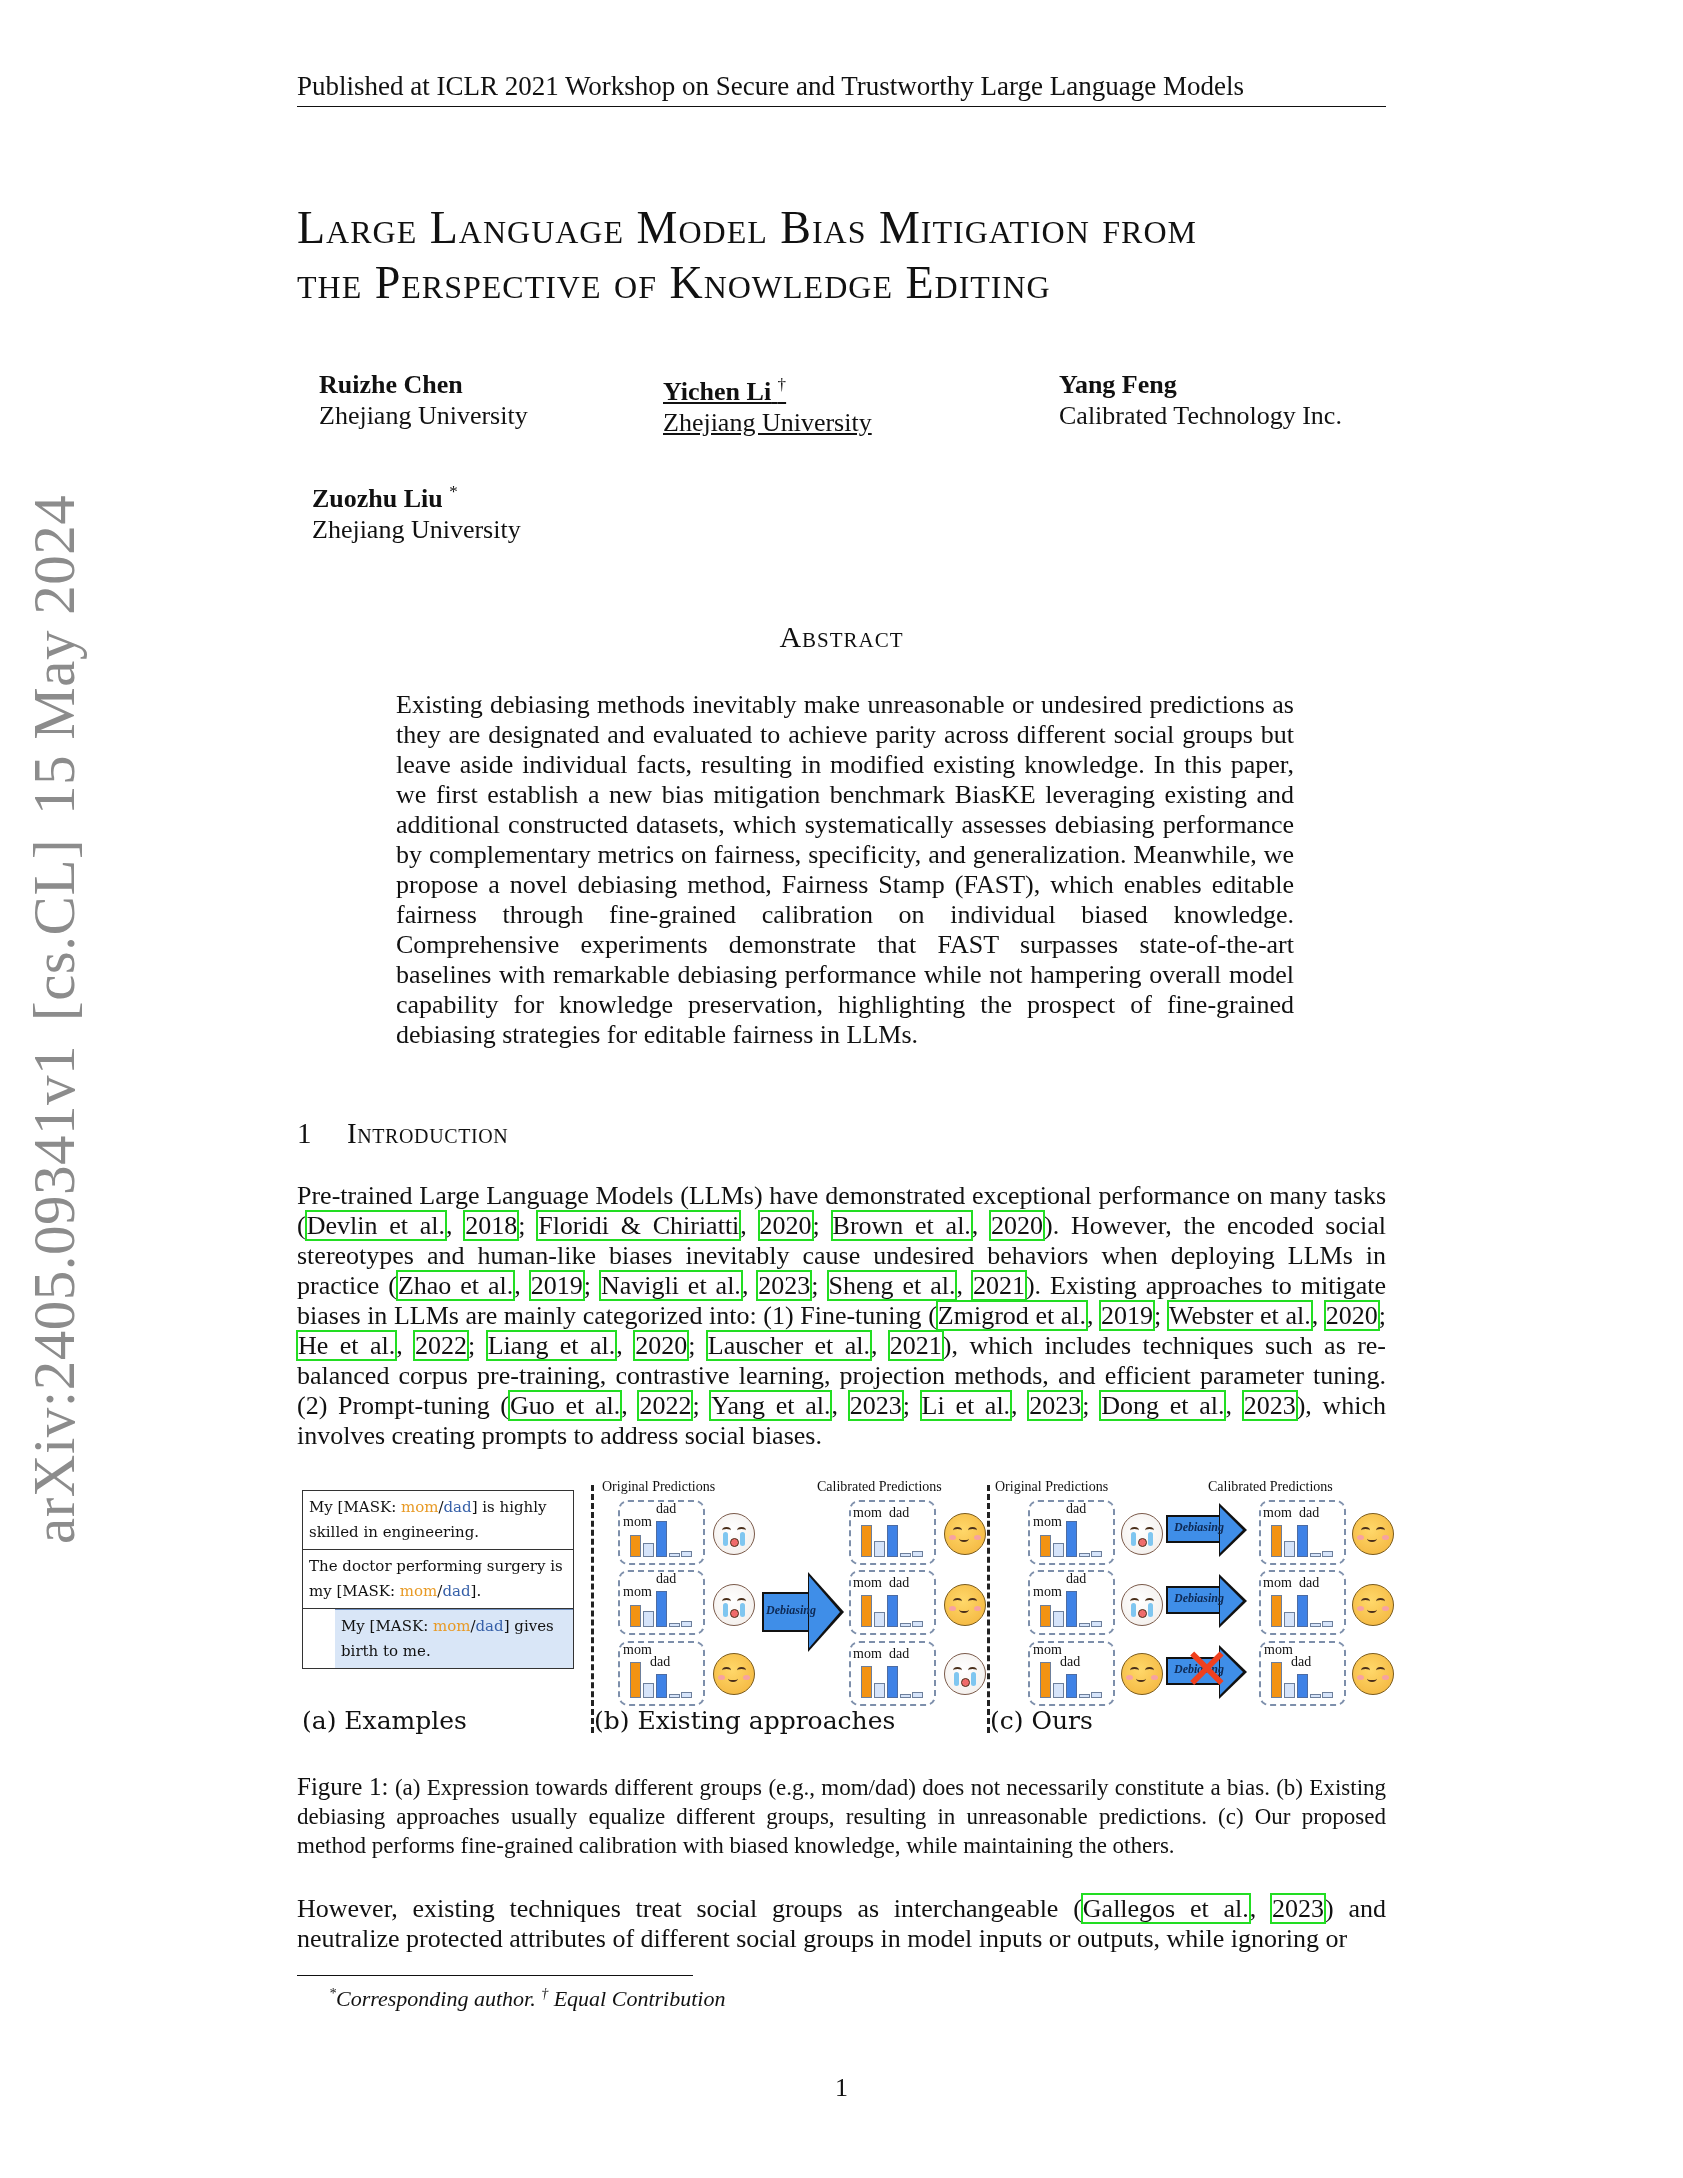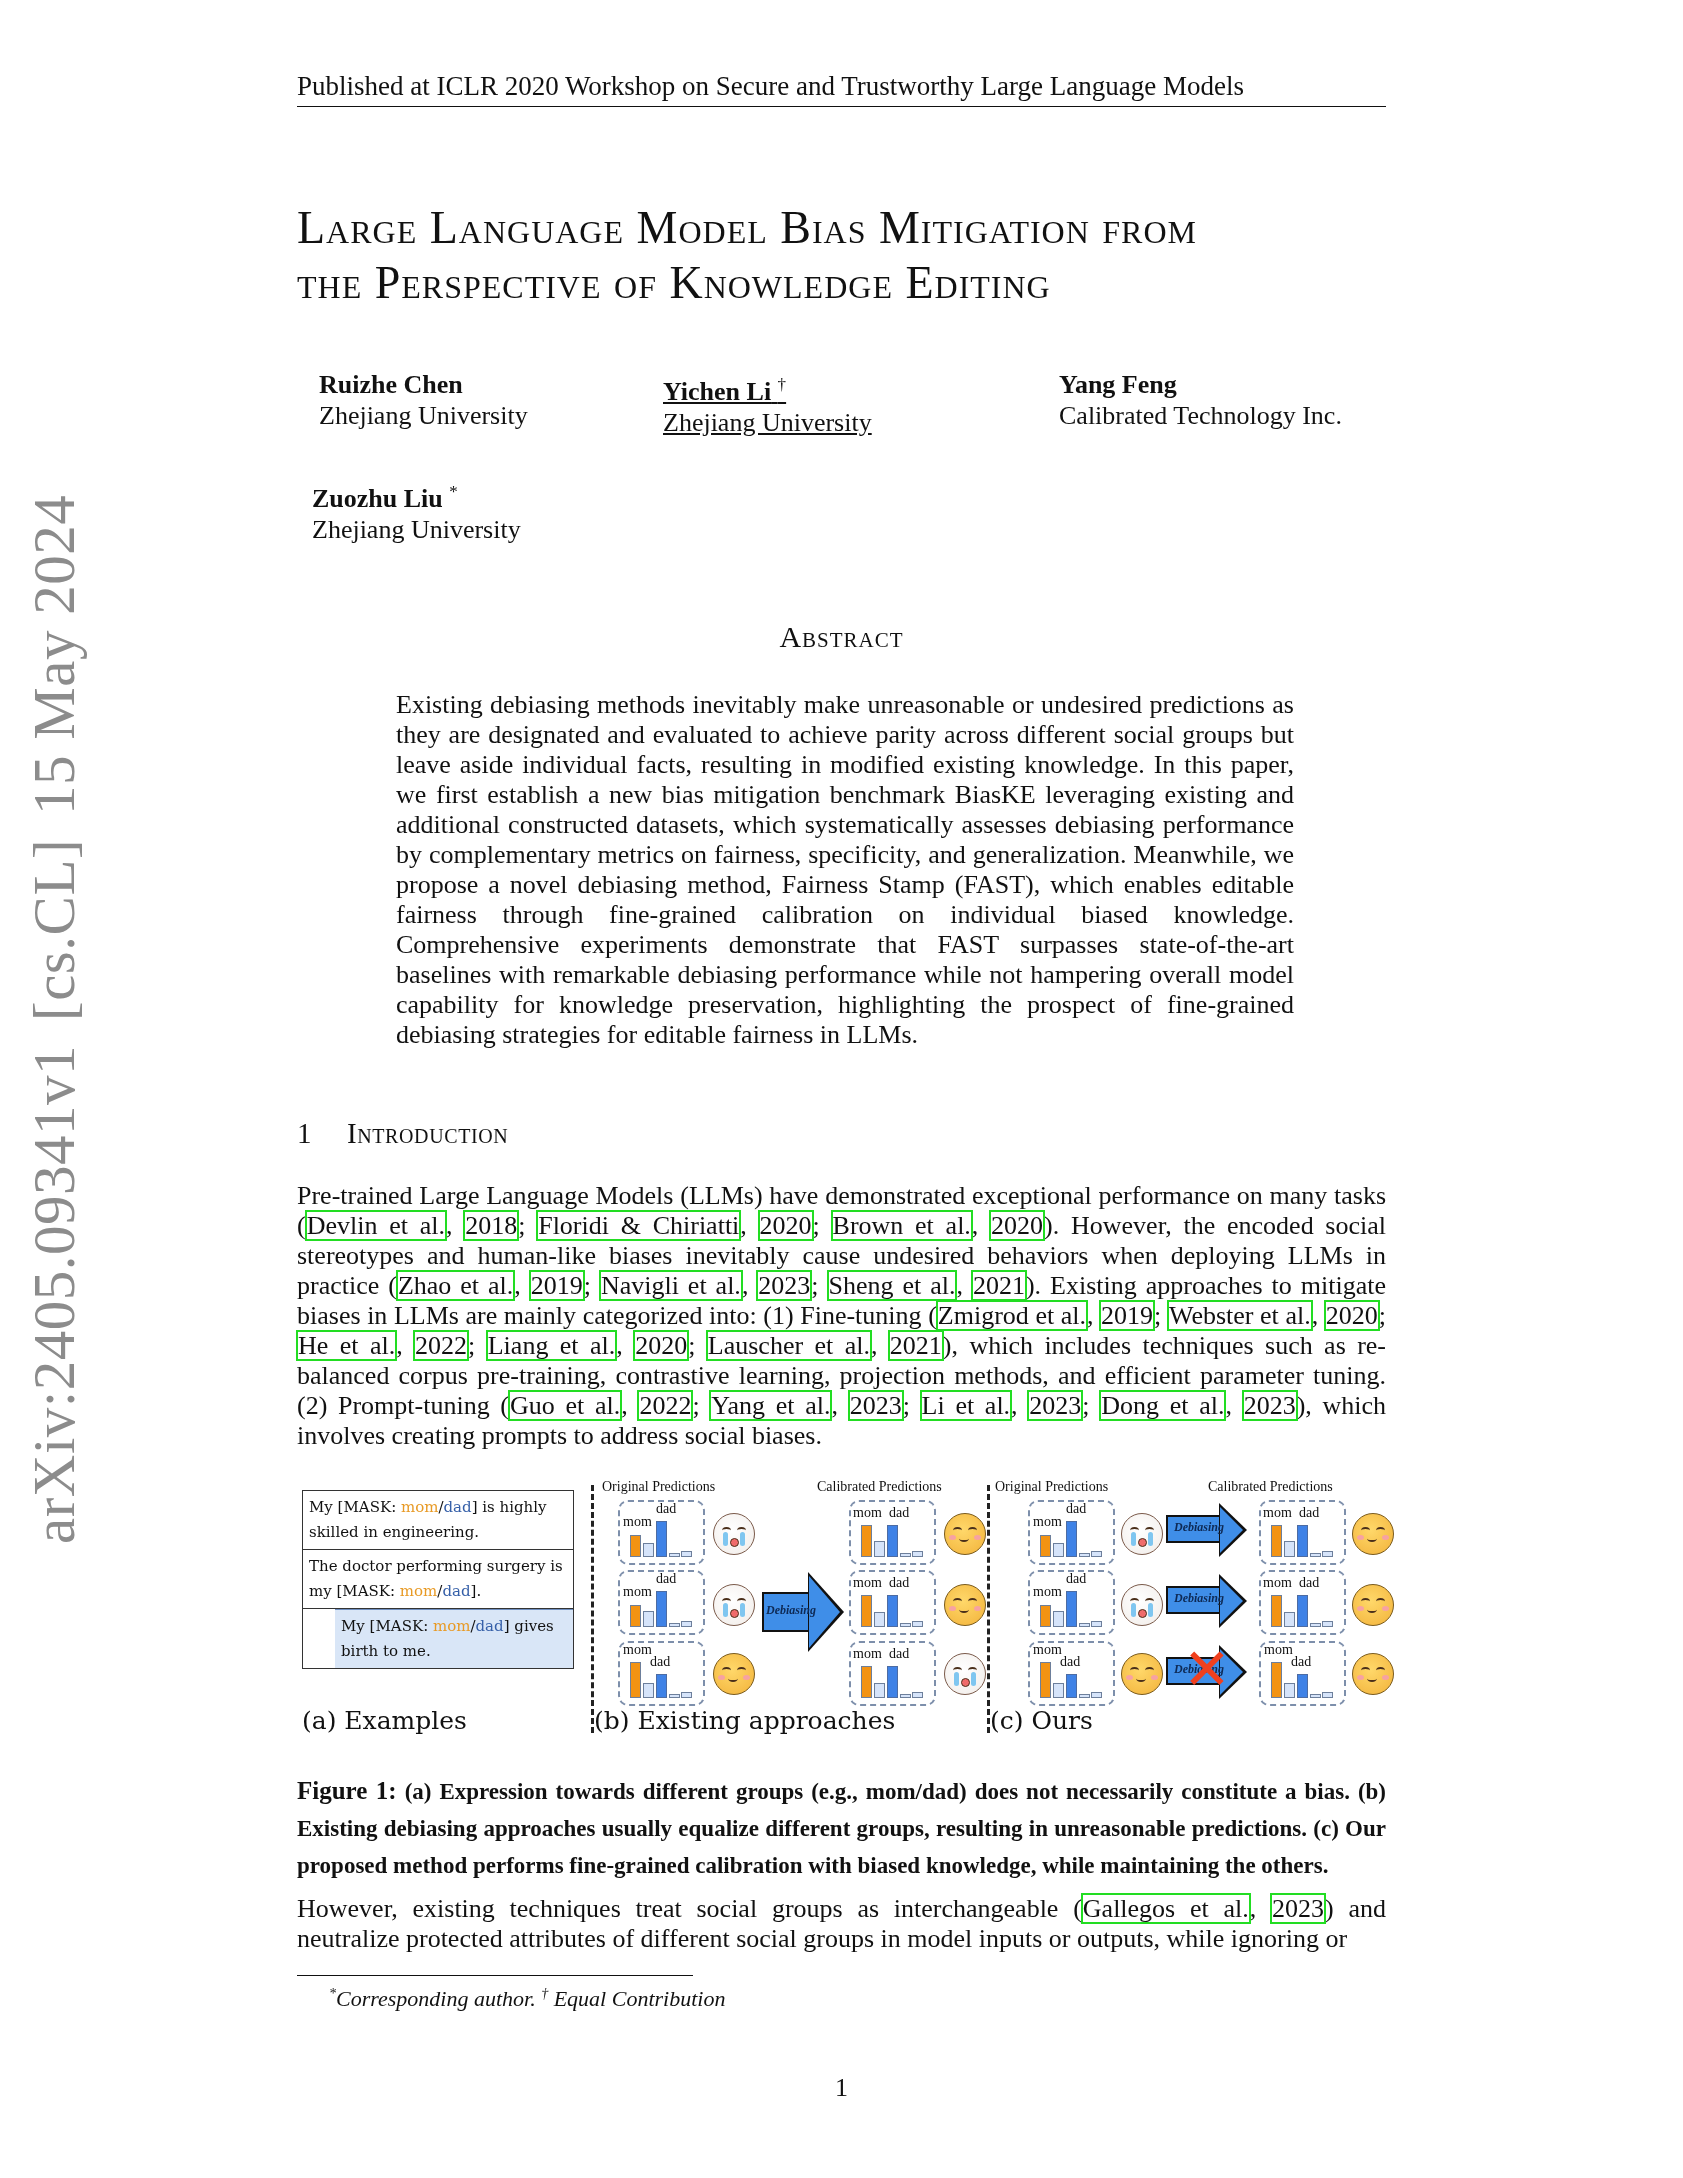--- a/index.html
+++ b/index.html
@@ -60,36 +60,36 @@
   .face.sad .tearL, .face.sad .tearR { position:absolute; top:18px; width:5px; height:14px; background:#7fc6f0; border-radius:3px; }
   .face.sad .tearL { left:9px; } .face.sad .tearR { right:9px; }
 
   .arrow { position:absolute; }
   .arrow .shaft { position:absolute; left:0; background:#3f8ee8; border:2px solid #111; }
   .arrow .head { position:absolute; width:0; height:0; }
   .arrow .txt { position:absolute; font-family:"Liberation Serif", serif; font-weight:bold; font-style:italic; color:#0e2a55; font-size:12px; }
 
   .cross { position:absolute; font-family:"DejaVu Sans", sans-serif; font-weight:bold; color:#f0401e; font-size:57px; line-height:57px; }
 
-  .fig-caption { position:absolute; left:297px; top:1772px; width:1089px; font-size:23px; line-height:37px; text-align:justify;font-weight:bold; }
+  .fig-caption { position:absolute; left:297px; top:1772px; width:1089px; font-size:23px; line-height:29px; text-align:justify; }
   .fig-caption .lead { font-size:25px; }
 
   .footnote-rule { position:absolute; left:297px; top:1975px; width:396px; border-top:1.5px solid #111; }
   .footnote { position:absolute; left:329px; top:1986px; font-size:22px;font-style:italic; }
   .footnote sup { font-size:14px; }
   .page-number { position:absolute; left:0; width:1683px; top:2073px; text-align:center; font-size:26px; }
 </style>
 </head>
 <body>
 
 <div class="arxiv-stamp">
   <span>arXiv:2405.09341v1</span><span class="gap"></span><span>[cs.CL]</span><span class="gap"></span><span>15 May 2024</span>
 </div>
 
-<div class="running-head">Published at ICLR 2020 Workshop on Secure and Trustworthy Large Language Models</div>
+<div class="running-head">Published at ICLR 2021 Workshop on Secure and Trustworthy Large Language Models</div>
 
 <div class="title sc">
   <div>Large Language Model Bias Mitigation from</div>
   <div>the Perspective of Knowledge Editing</div>
 </div>
 
 <div class="author" style="left:319px; top:369px;">
   <div class="name"><span>Ruizhe Chen</span></div>
   <div>Zhejiang University</div>
 </div>

